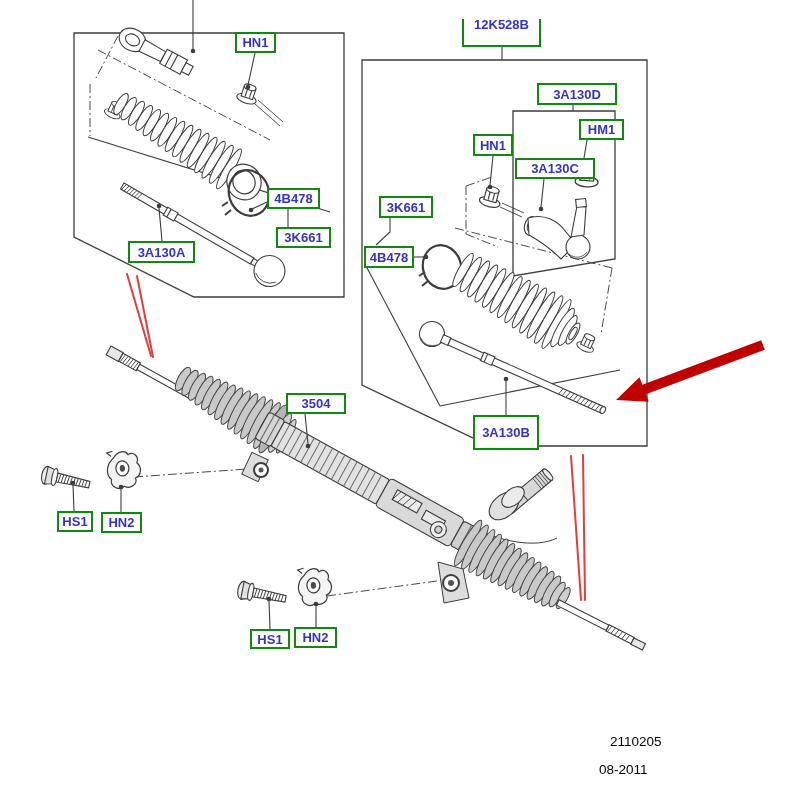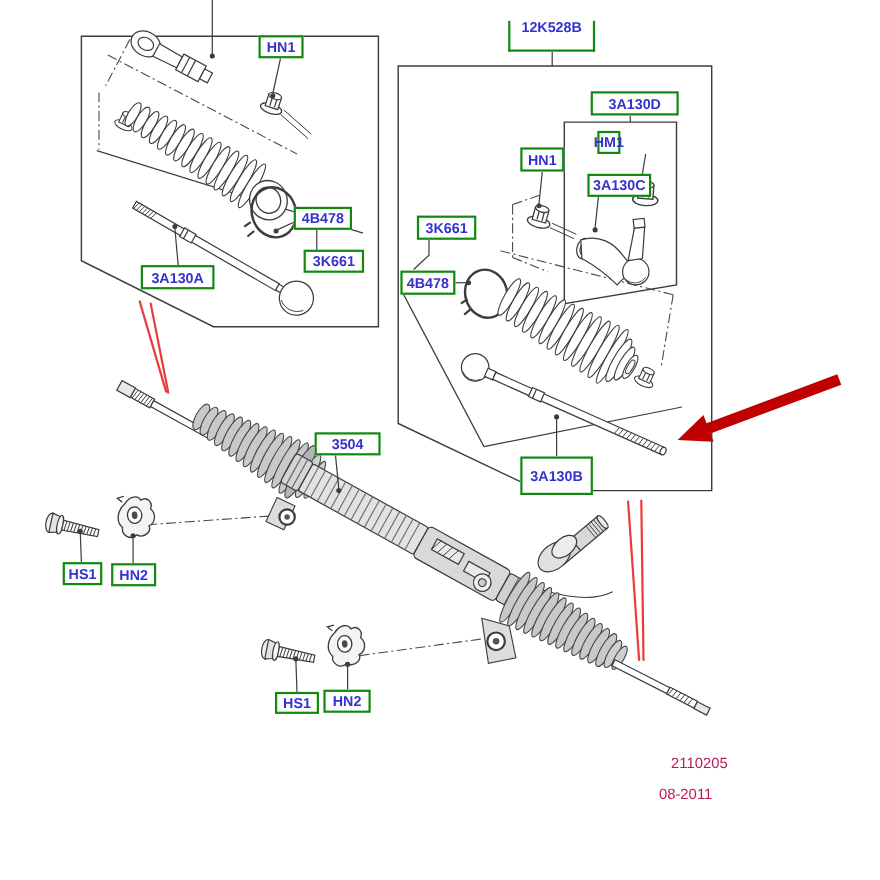--- a/index.html
+++ b/index.html
@@ -7,22 +7,22 @@
          font-family:"Liberation Sans",sans-serif;}
   .stage svg{position:absolute;left:0;top:0;}
   .plabel{position:absolute;box-sizing:border-box;border:2px solid #0f8a0f;background:#fff;
           color:#3333cc;font:700 13px/15px "Liberation Sans",sans-serif;
           display:flex;align-items:center;justify-content:center;text-align:left;
           padding:0 1px;white-space:nowrap;}
   .plabel.cut{border-top:none;align-items:flex-start;overflow:hidden;}
   .plabel.cut span{display:block;margin-top:-2px;}
   .redpart{position:absolute;color:#cc0000;font:700 24px/26px "Liberation Sans",sans-serif;
            letter-spacing:-0.5px;white-space:nowrap;}
-  .footnote{position:absolute;color:#be185d;font:400 13.5px/15px "Liberation Sans",sans-serif;
-            white-space:nowrap;}
+  .footnote{position:absolute;color:#000000;font:400 13.5px/15px "Liberation Sans",sans-serif;
+            white-space:nowrap;margin-top:48px;}
   
   svg *{vector-effect:none;}
 </style>
 </head>
 <body>
 
 <div class="stage">
 
 <svg width="800" height="800" viewBox="0 0 800 800">
   <defs>
@@ -415,23 +415,23 @@
 
 <div class="plabel" style="left:235px;top:32px;width:41px;height:21px">HN1</div>
 <div class="plabel" style="left:267px;top:188px;width:53px;height:21px">4B478</div>
 <div class="plabel" style="left:276px;top:227px;width:55px;height:21px">3K661</div>
 <div class="plabel" style="left:128px;top:241px;width:67px;height:22px">3A130A</div>
 
 <div class="plabel cut" style="left:462px;top:19px;width:79px;height:28px">
       <span>12K528B</span>
     </div>
 <div class="plabel" style="left:537px;top:83px;width:80px;height:22px">3A130D</div>
-<div class="plabel" style="left:543px;top:119px;width:21px;height:21px">HM1</div>
+<div class="plabel" style="left:579px;top:119px;width:45px;height:21px">HM1</div>
 <div class="plabel" style="left:473px;top:134px;width:40px;height:22px">HN1</div>
-<div class="plabel" style="left:534px;top:158px;width:58px;height:21px">3A130C</div>
+<div class="plabel" style="left:515px;top:158px;width:80px;height:21px">3A130C</div>
 <div class="plabel" style="left:379px;top:196px;width:54px;height:22px">3K661</div>
 <div class="plabel" style="left:364px;top:246px;width:50px;height:22px">4B478</div>
 <div class="plabel" style="left:473px;top:415px;width:66px;height:35px">3A130B</div>
 
 <div class="plabel" style="left:286px;top:393px;width:60px;height:21px">3504</div>
 <div class="plabel" style="left:57px;top:511px;width:36px;height:21px">HS1</div>
 <div class="plabel" style="left:101px;top:512px;width:41px;height:21px">HN2</div>
 <div class="plabel" style="left:250px;top:629px;width:40px;height:20px">HS1</div>
 <div class="plabel" style="left:294px;top:627px;width:43px;height:21px">HN2</div>
 

